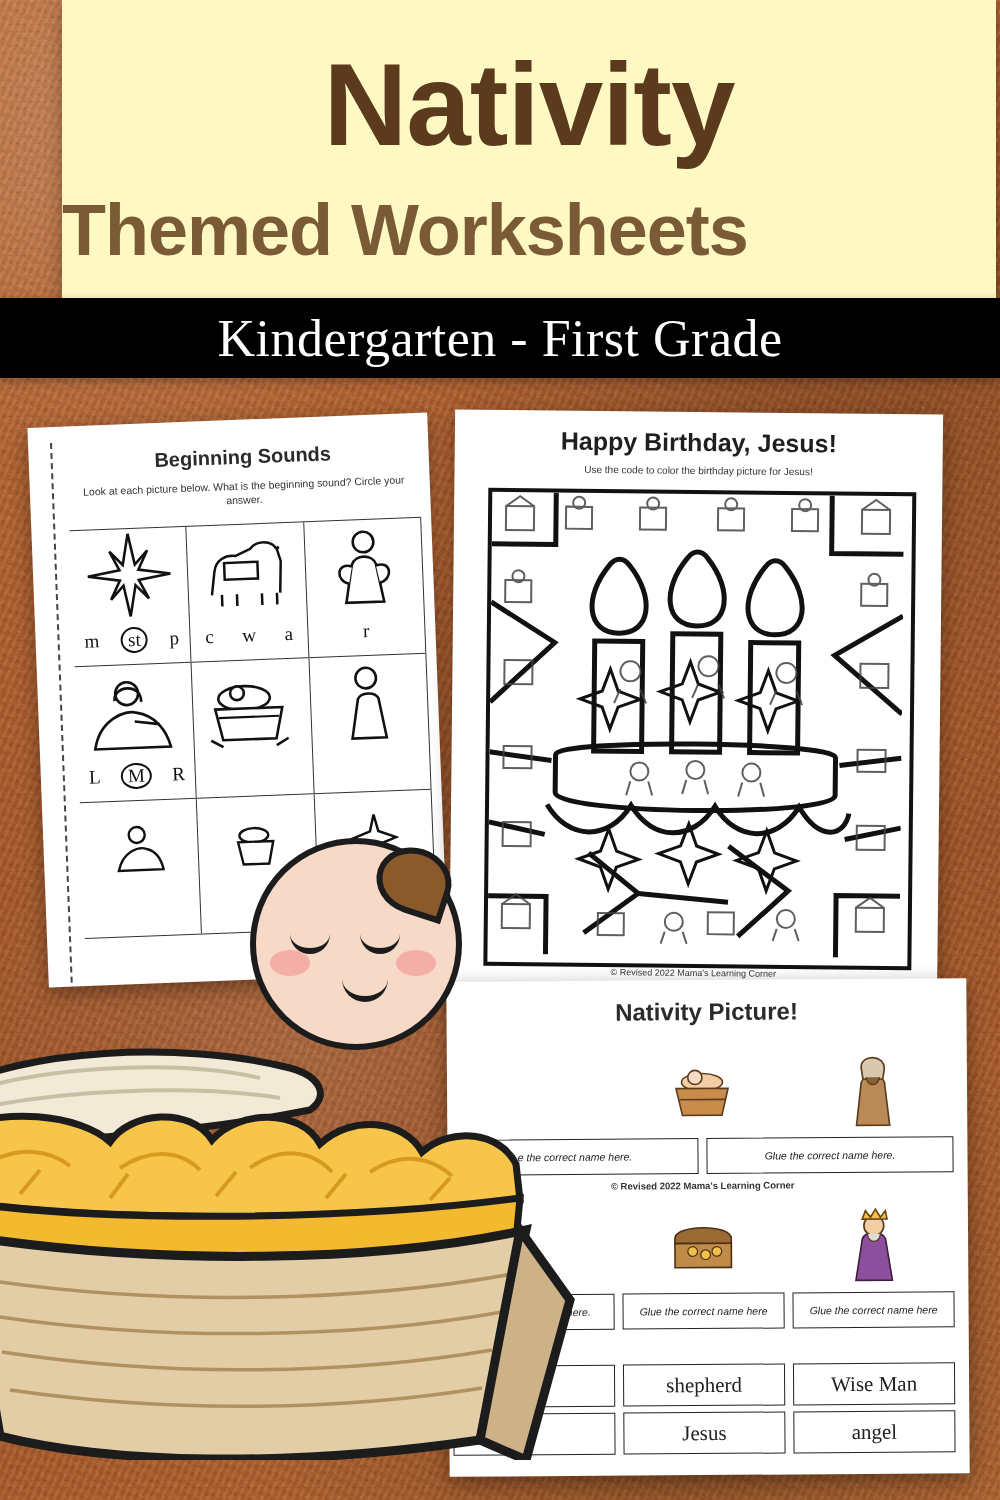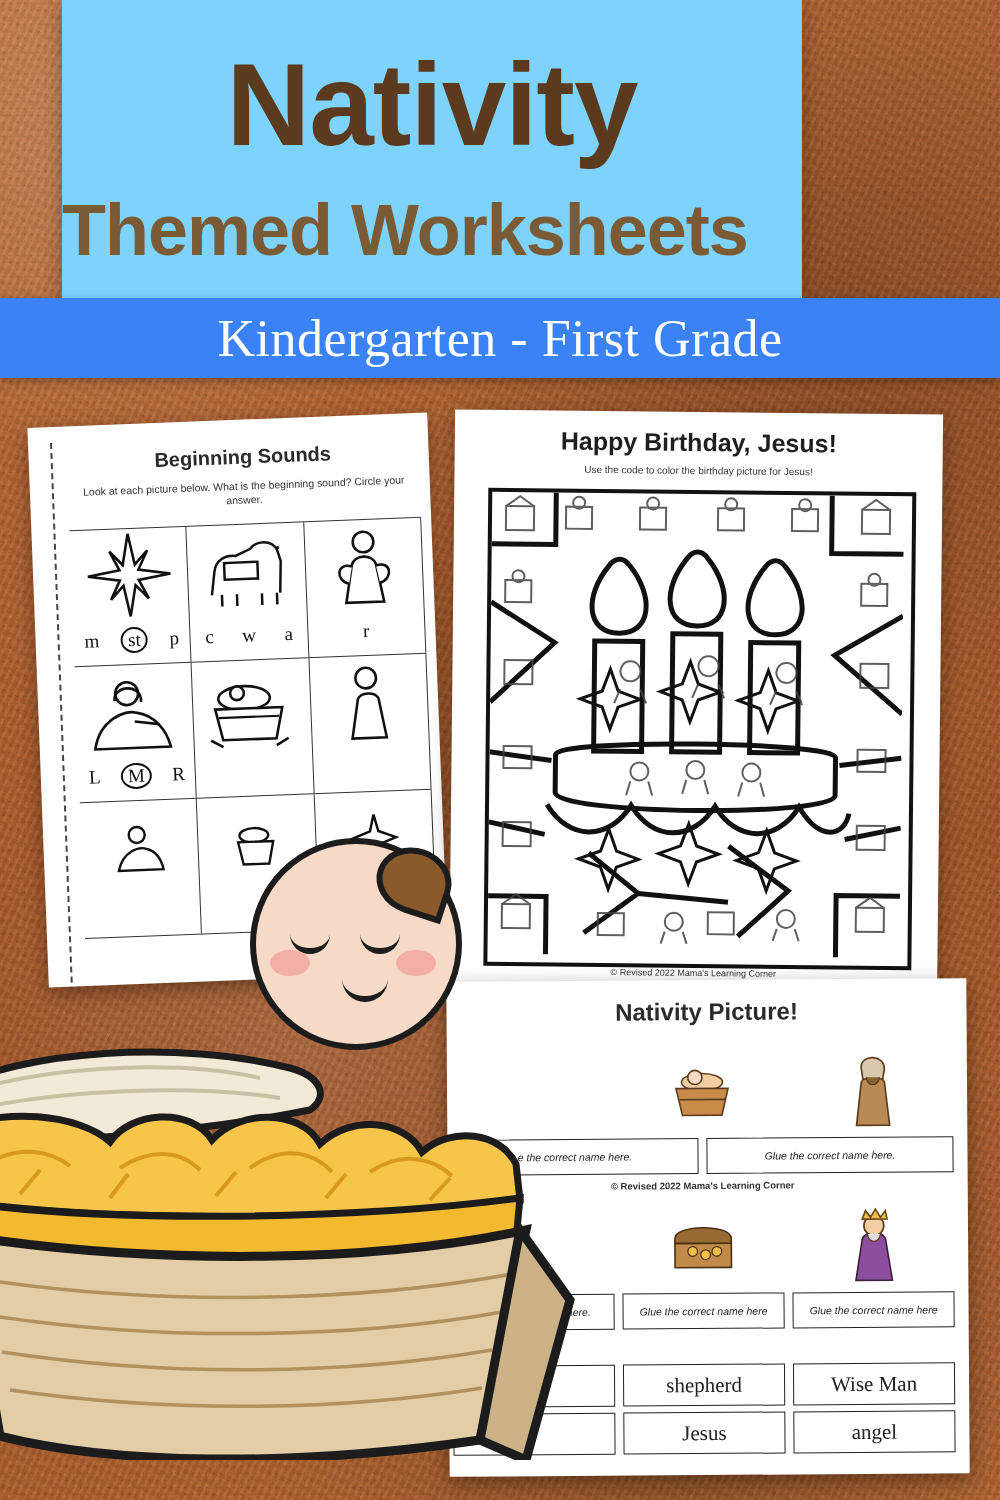--- a/index.html
+++ b/index.html
@@ -17,27 +17,27 @@
   }
   .noise{position:absolute;inset:0;pointer-events:none;
     background-image:
       radial-gradient(rgba(0,0,0,.12) 1px, transparent 1.4px),
       radial-gradient(rgba(255,255,255,.09) 1px, transparent 1.4px);
     background-size:7px 7px, 11px 11px;
     background-position:0 0, 4px 6px;
     opacity:.75;}
 
   
-  .title-card{position:absolute;left:62px;top:0;width:740px;height:300px;background:#7dd3fc;
+  .title-card{position:absolute;left:62px;top:0;width:934px;height:300px;background:#fef9c3;
     box-shadow:0 4px 18px rgba(0,0,0,.30);}
   .t1{position:absolute;left:0;right:0;top:52px;text-align:center;
     font-size:116px;line-height:.92;font-weight:bold;color:#5c3a1e;letter-spacing:-1px;}
   .t2{position:absolute;left:0;right:0;top:196px;text-align:left;
     font-size:72px;line-height:.95;font-weight:bold;color:#7a5b35;letter-spacing:-1px;}
-  .sub-band{position:absolute;left:0;top:298px;width:1000px;height:80px;background:#3b82f6;
+  .sub-band{position:absolute;left:0;top:298px;width:1000px;height:80px;background:#000000;
     display:flex;align-items:center;justify-content:center;box-shadow:0 3px 10px rgba(0,0,0,.3);}
   .sub-band span{color:#fff;font-family:"Liberation Serif", serif;font-size:52px;letter-spacing:.5px;}
 
   
   .sheet{position:absolute;background:#fff;box-shadow:0 6px 20px rgba(0,0,0,.38);}
   .sheet-a{left:38px;top:420px;width:400px;height:560px;transform:rotate(-2.2deg);}
   .sheet-b{left:452px;top:412px;width:488px;height:600px;transform:rotate(0.6deg);}
   .sheet-c{left:448px;top:980px;width:520px;height:495px;transform:rotate(-0.4deg);}
 
   .sh-title{text-align:center;font-weight:bold;color:#2b2b2b;}

